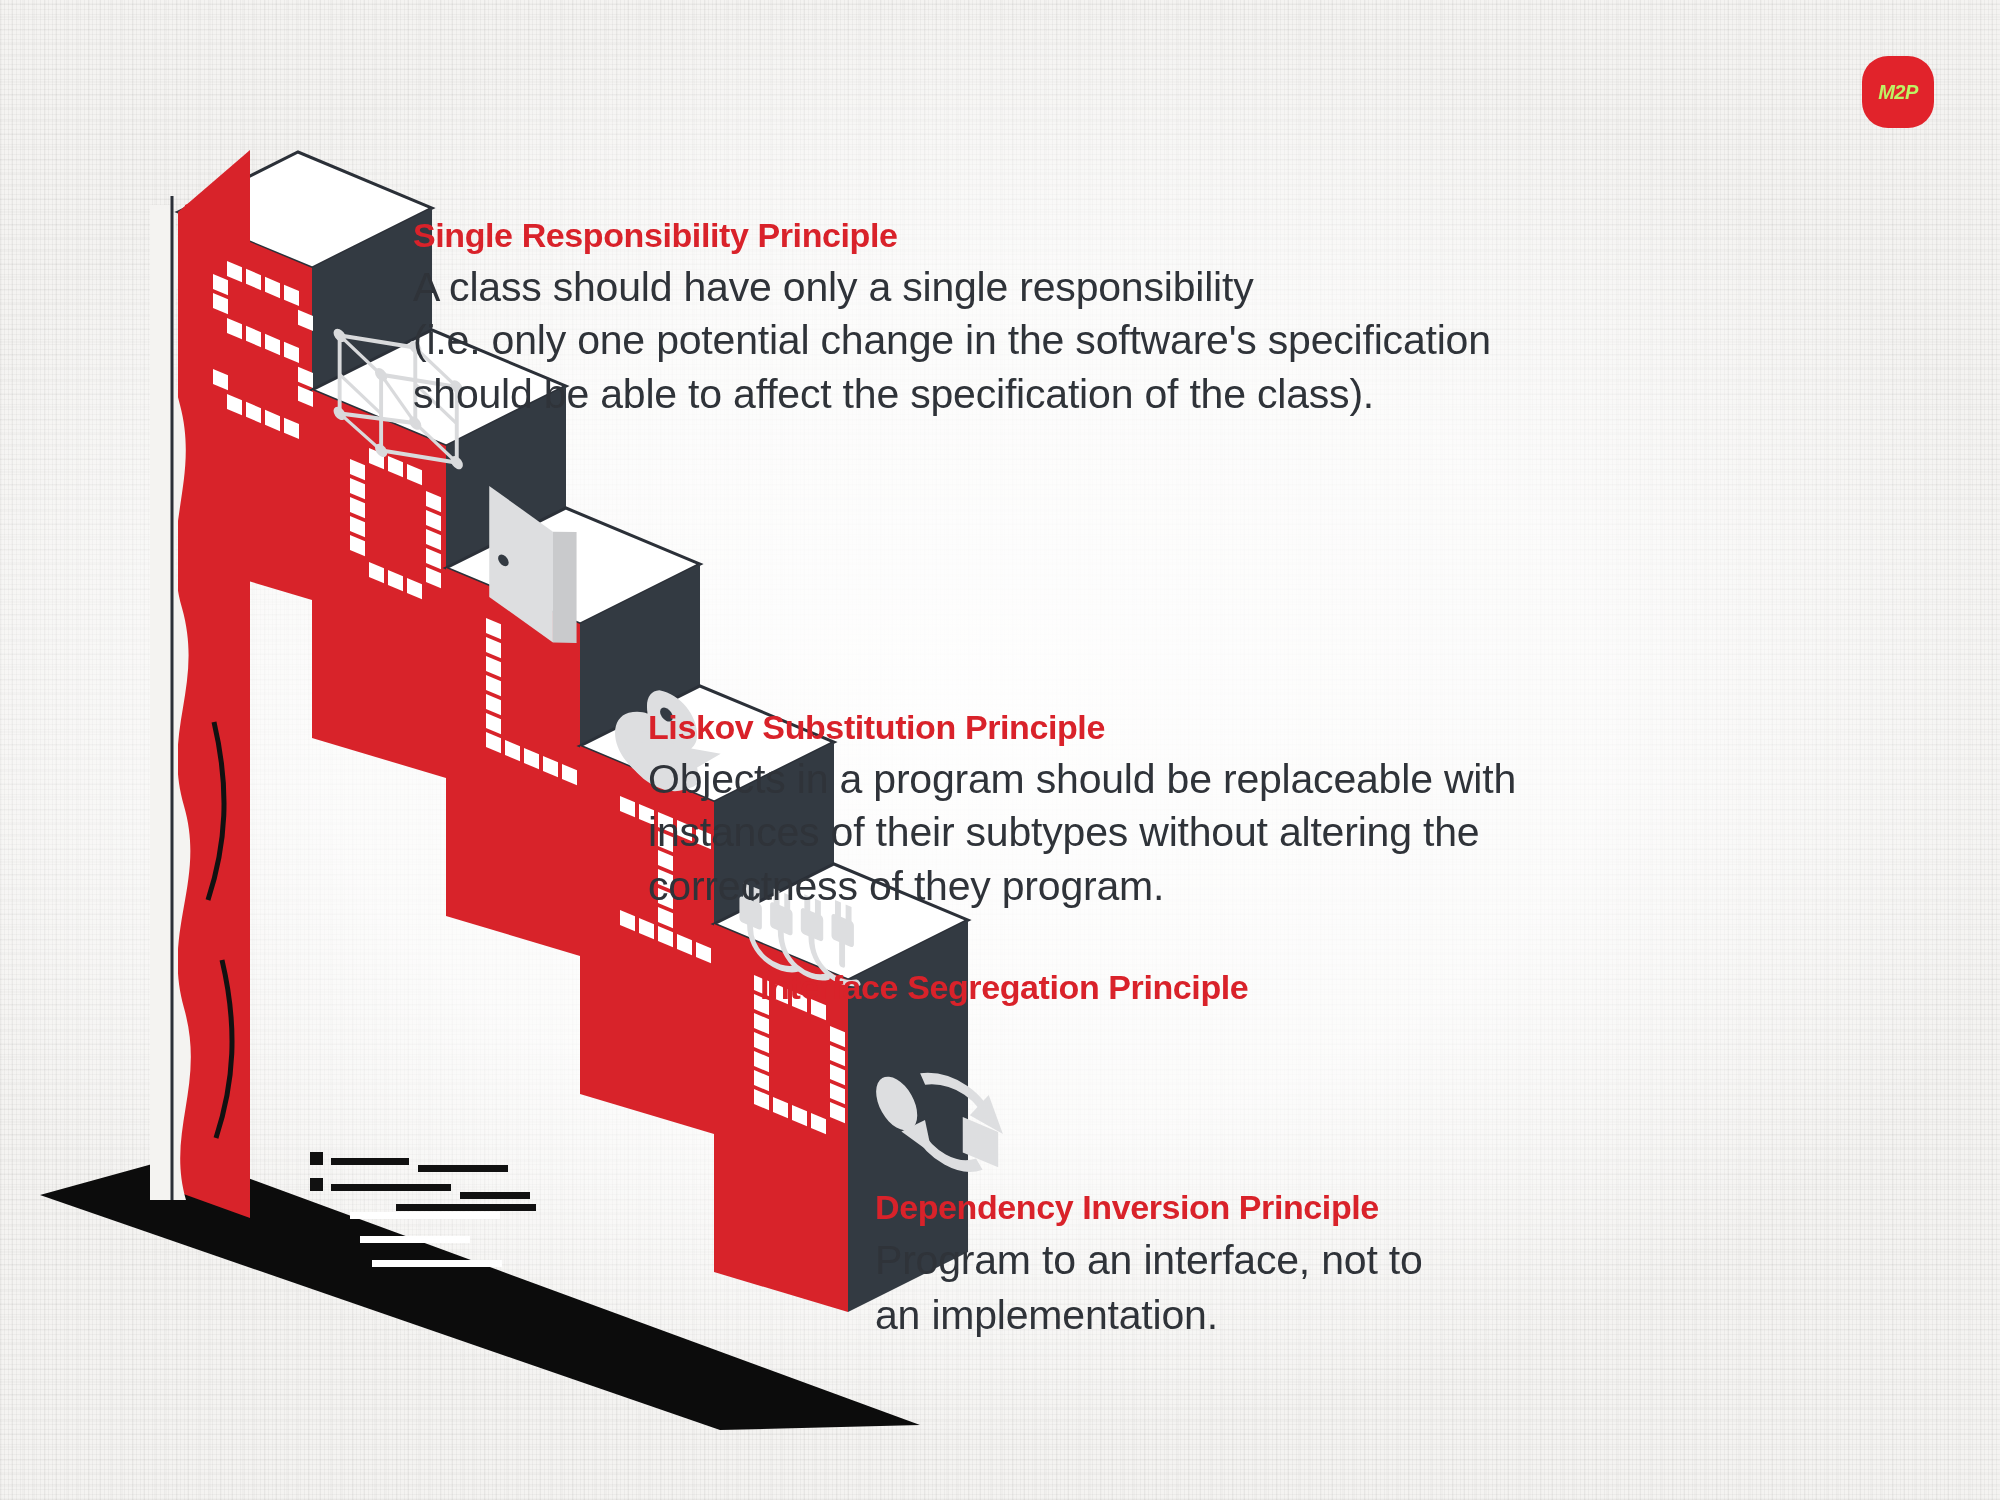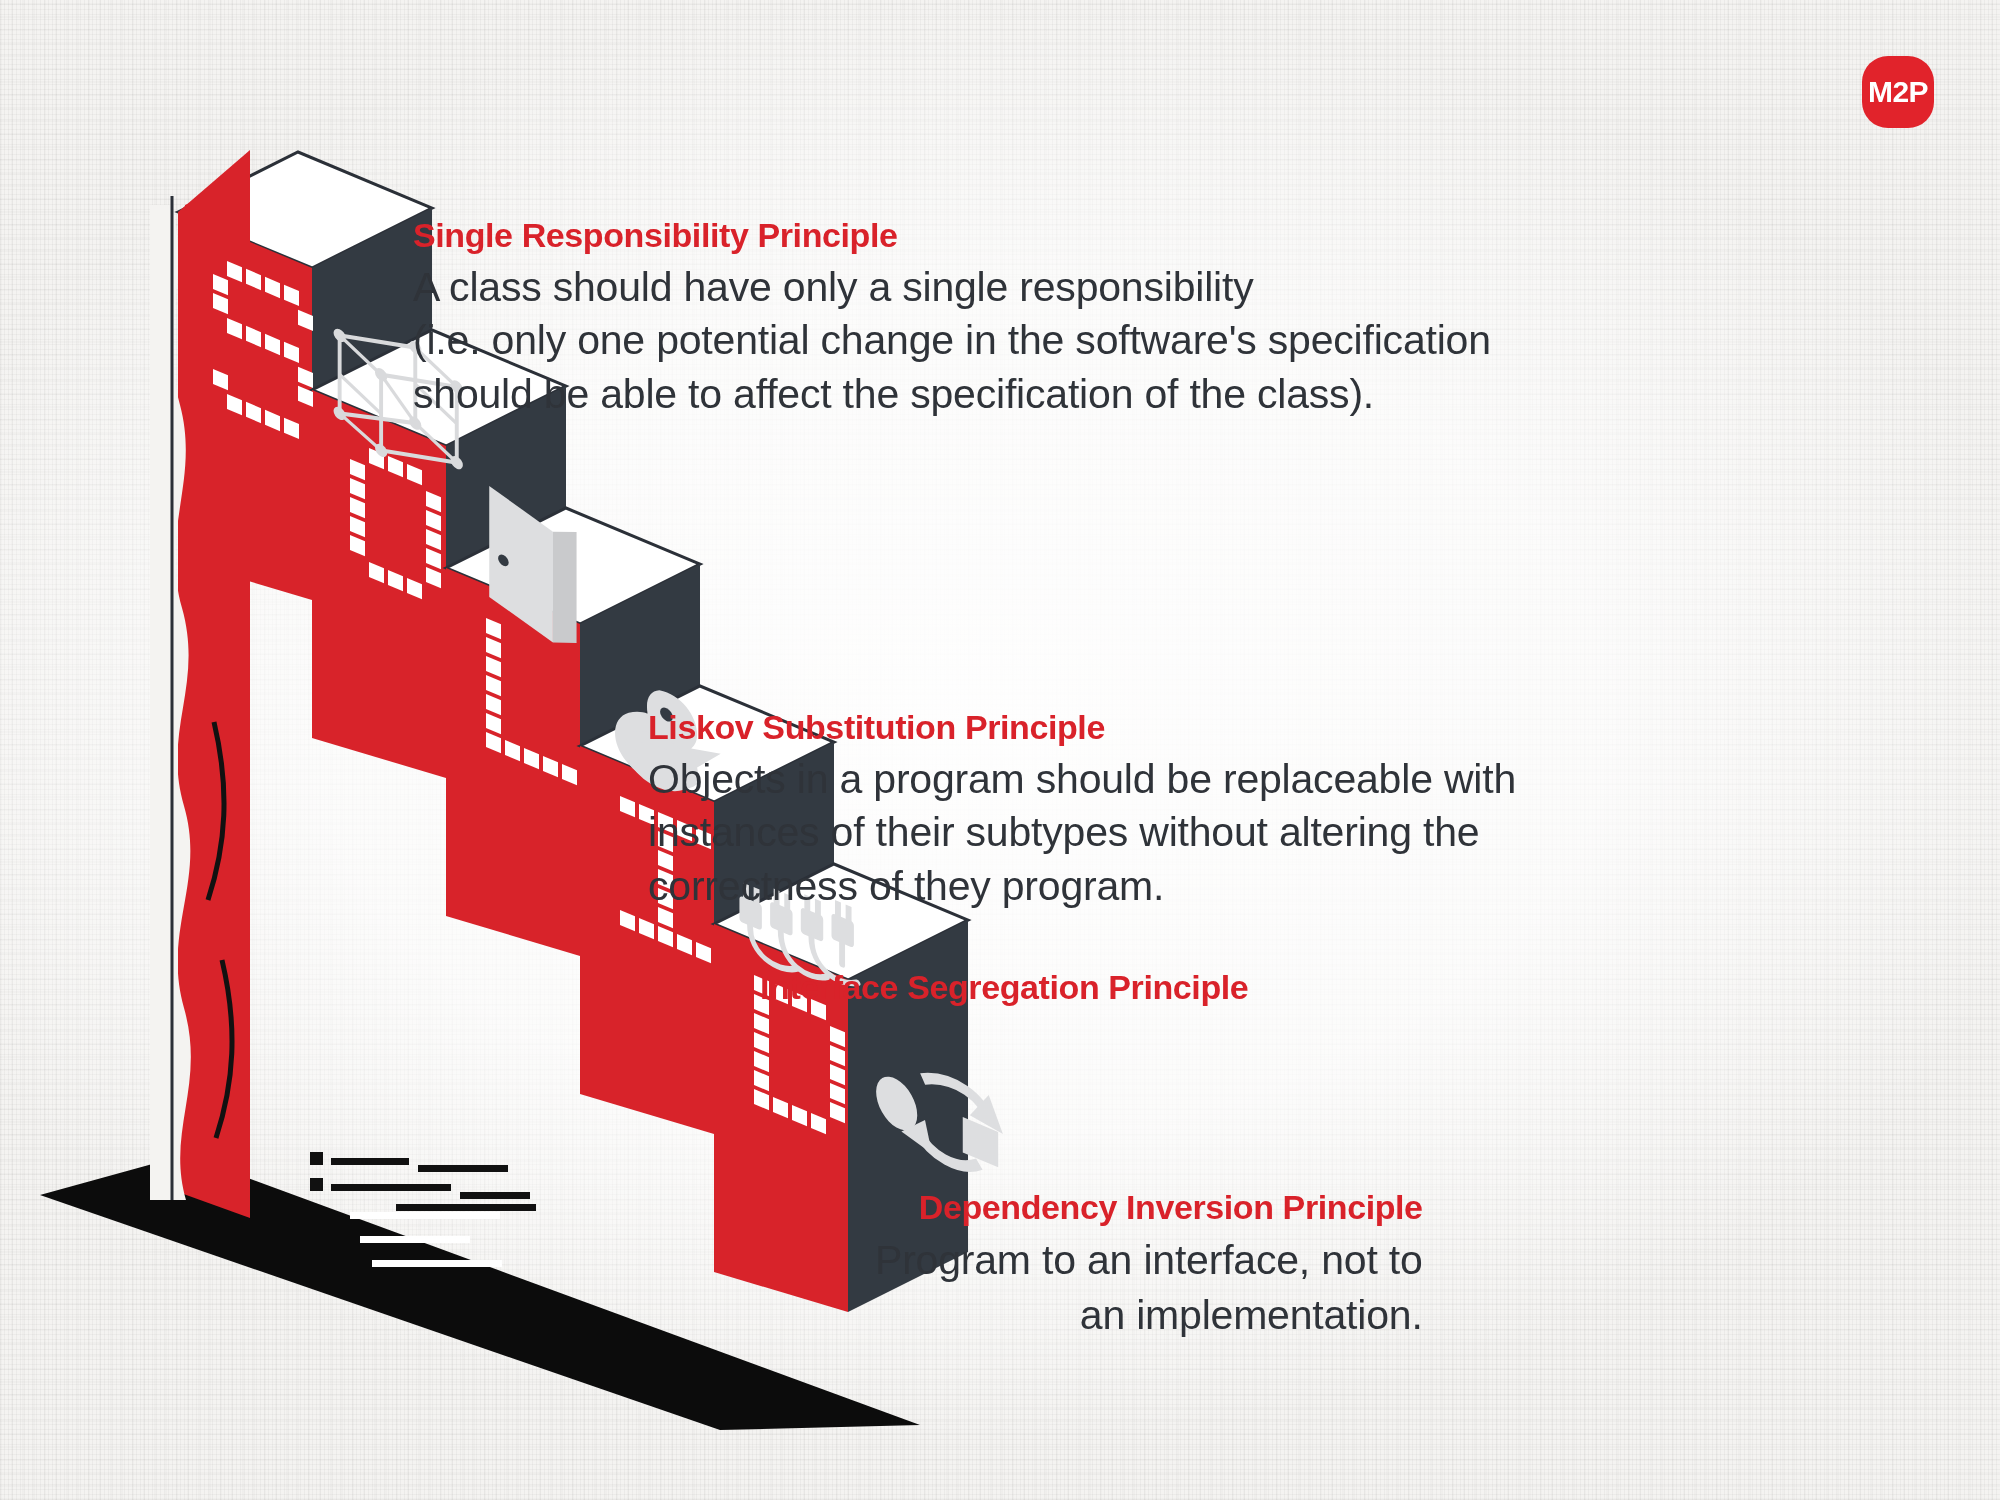--- a/index.html
+++ b/index.html
@@ -43,25 +43,26 @@
     width: 72px;
     height: 72px;
     border-radius: 26px;
     background: #e1232b;
     display: flex;
     align-items: center;
     justify-content: center;
     z-index: 40;
   }
   #logo span {
-    color: #ffffff;
-    font-size: 30px;
+    color: #bef264;
+    font-size: 20px;
     font-weight: bold;
     letter-spacing: -0.5px;
     font-family: "Liberation Sans", sans-serif;
+    font-style: italic;
   }
 
   
   #artwork {
     position: absolute;
     left: 0;
     top: 0;
     width: 1180px;
     height: 1500px;
     z-index: 10;
@@ -89,21 +90,21 @@
     letter-spacing: -0.2px;
     white-space: pre-line;
     font-family: "Liberation Sans", sans-serif;
   }
 
   
   #block-srp { left: 413px;  top: 218px; }
   #block-ocp { left: 532px;  top: 492px; }
   #block-lsp { left: 648px;  top: 710px; }
   #block-isp { left: 760px;  top: 970px; }
-  #block-dip { left: 875px;  top: 1190px; text-align: right; }
+  #block-dip { left: 875px;  top: 1190px; }
 
   #block-isp p { line-height: 1.42; }
   #block-dip p { line-height: 1.34; }
 </style>
 </head>
 <body>
 
 <div id="stage">
 
   <div id="logo">

